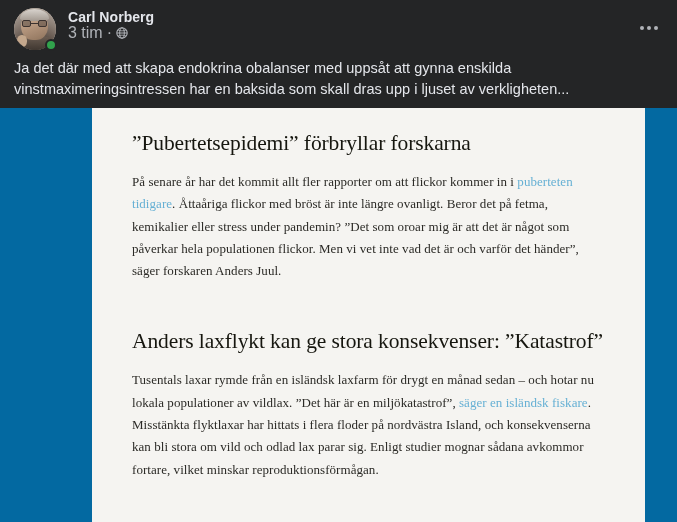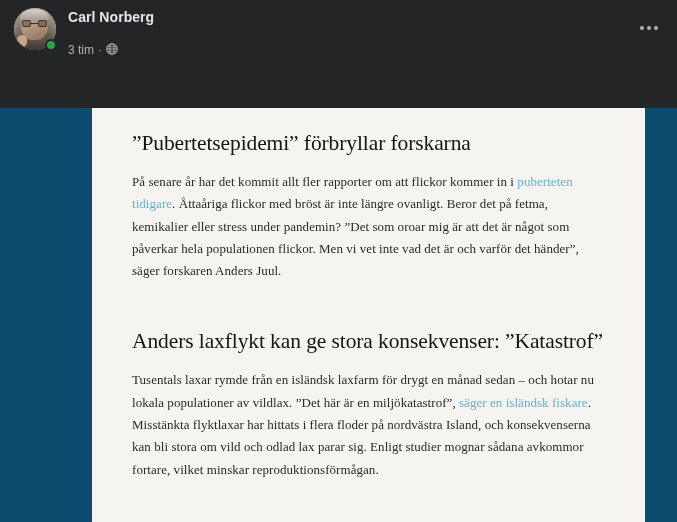--- a/index.html
+++ b/index.html
@@ -141,22 +141,23 @@
   .author-name {
     font-size: 14px;
     font-weight: bold;
     color: #e4e6eb;
     line-height: 17px;
     letter-spacing: 0.05px;
   }
 
   .meta-line {
     display: flex;
-    margin-top: 17px;
-    font-size: 12px;
+    align-items: center;
+    margin-top: 0;
+    font-size: 16px;
     color: #b0b3b8;
     line-height: 14px;
   }
   .meta-sep {
     margin: 0 4px;
   }
   .globe-icon {
     display: inline-block;
     width: 12px;
     height: 12px;
@@ -196,21 +197,21 @@
     letter-spacing: 0.02px;
   }
 
   
   .article-area {
     position: absolute;
     left: 0;
     top: 108px;
     width: 677px;
     height: 414px;
-    background: #0c4a6e;
+    background: #0369a1;
     overflow: hidden;
   }
 
   .article-card {
     position: absolute;
     left: 92px;
     top: 0;
     width: 553px;
     height: 414px;
     background: #f5f4f1;
@@ -292,20 +293,21 @@
       </div>
     </div>
   </div>
 
   <div class="more-btn">
     <span></span>
     <span></span>
     <span></span>
   </div>
 
+  <div class="post-text">Ja det där med att skapa endokrina obalanser med uppsåt att gynna enskilda vinstmaximeringsintressen har en baksida som skall dras upp i ljuset av verkligheten...</div>
 </div>
 
 <div class="article-area">
   <div class="article-card">
     <div class="article-inner">
 
       <h2 class="art-headline">”Pubertetsepidemi” förbryllar forskarna</h2>
       <p class="art-body"><span>På senare år har det kommit allt fler rapporter om att flickor kommer in i </span><a class="art-link" href="#">puberteten tidigare</a><span>. Åttaåriga flickor med bröst är inte längre ovanligt. Beror det på fetma, kemikalier eller stress under pandemin? ”Det som oroar mig är att det är något som påverkar hela populationen flickor. Men vi vet inte vad det är och varför det händer”, säger forskaren Anders Juul.</span></p>
 
       <div class="art-block-gap"></div>

